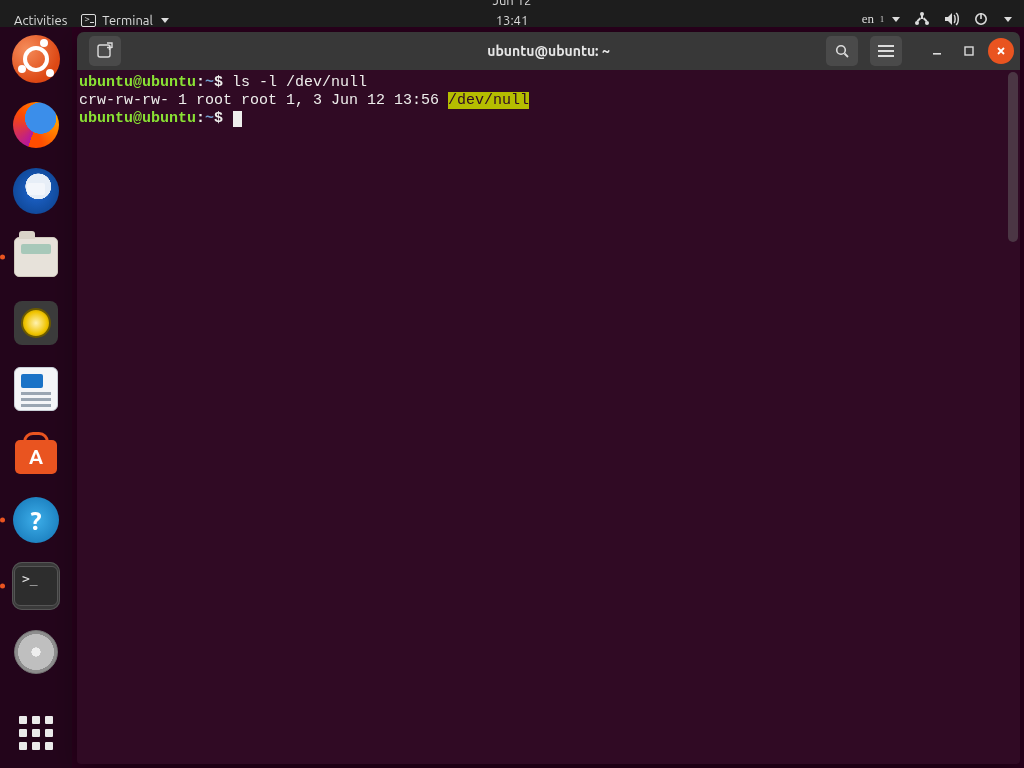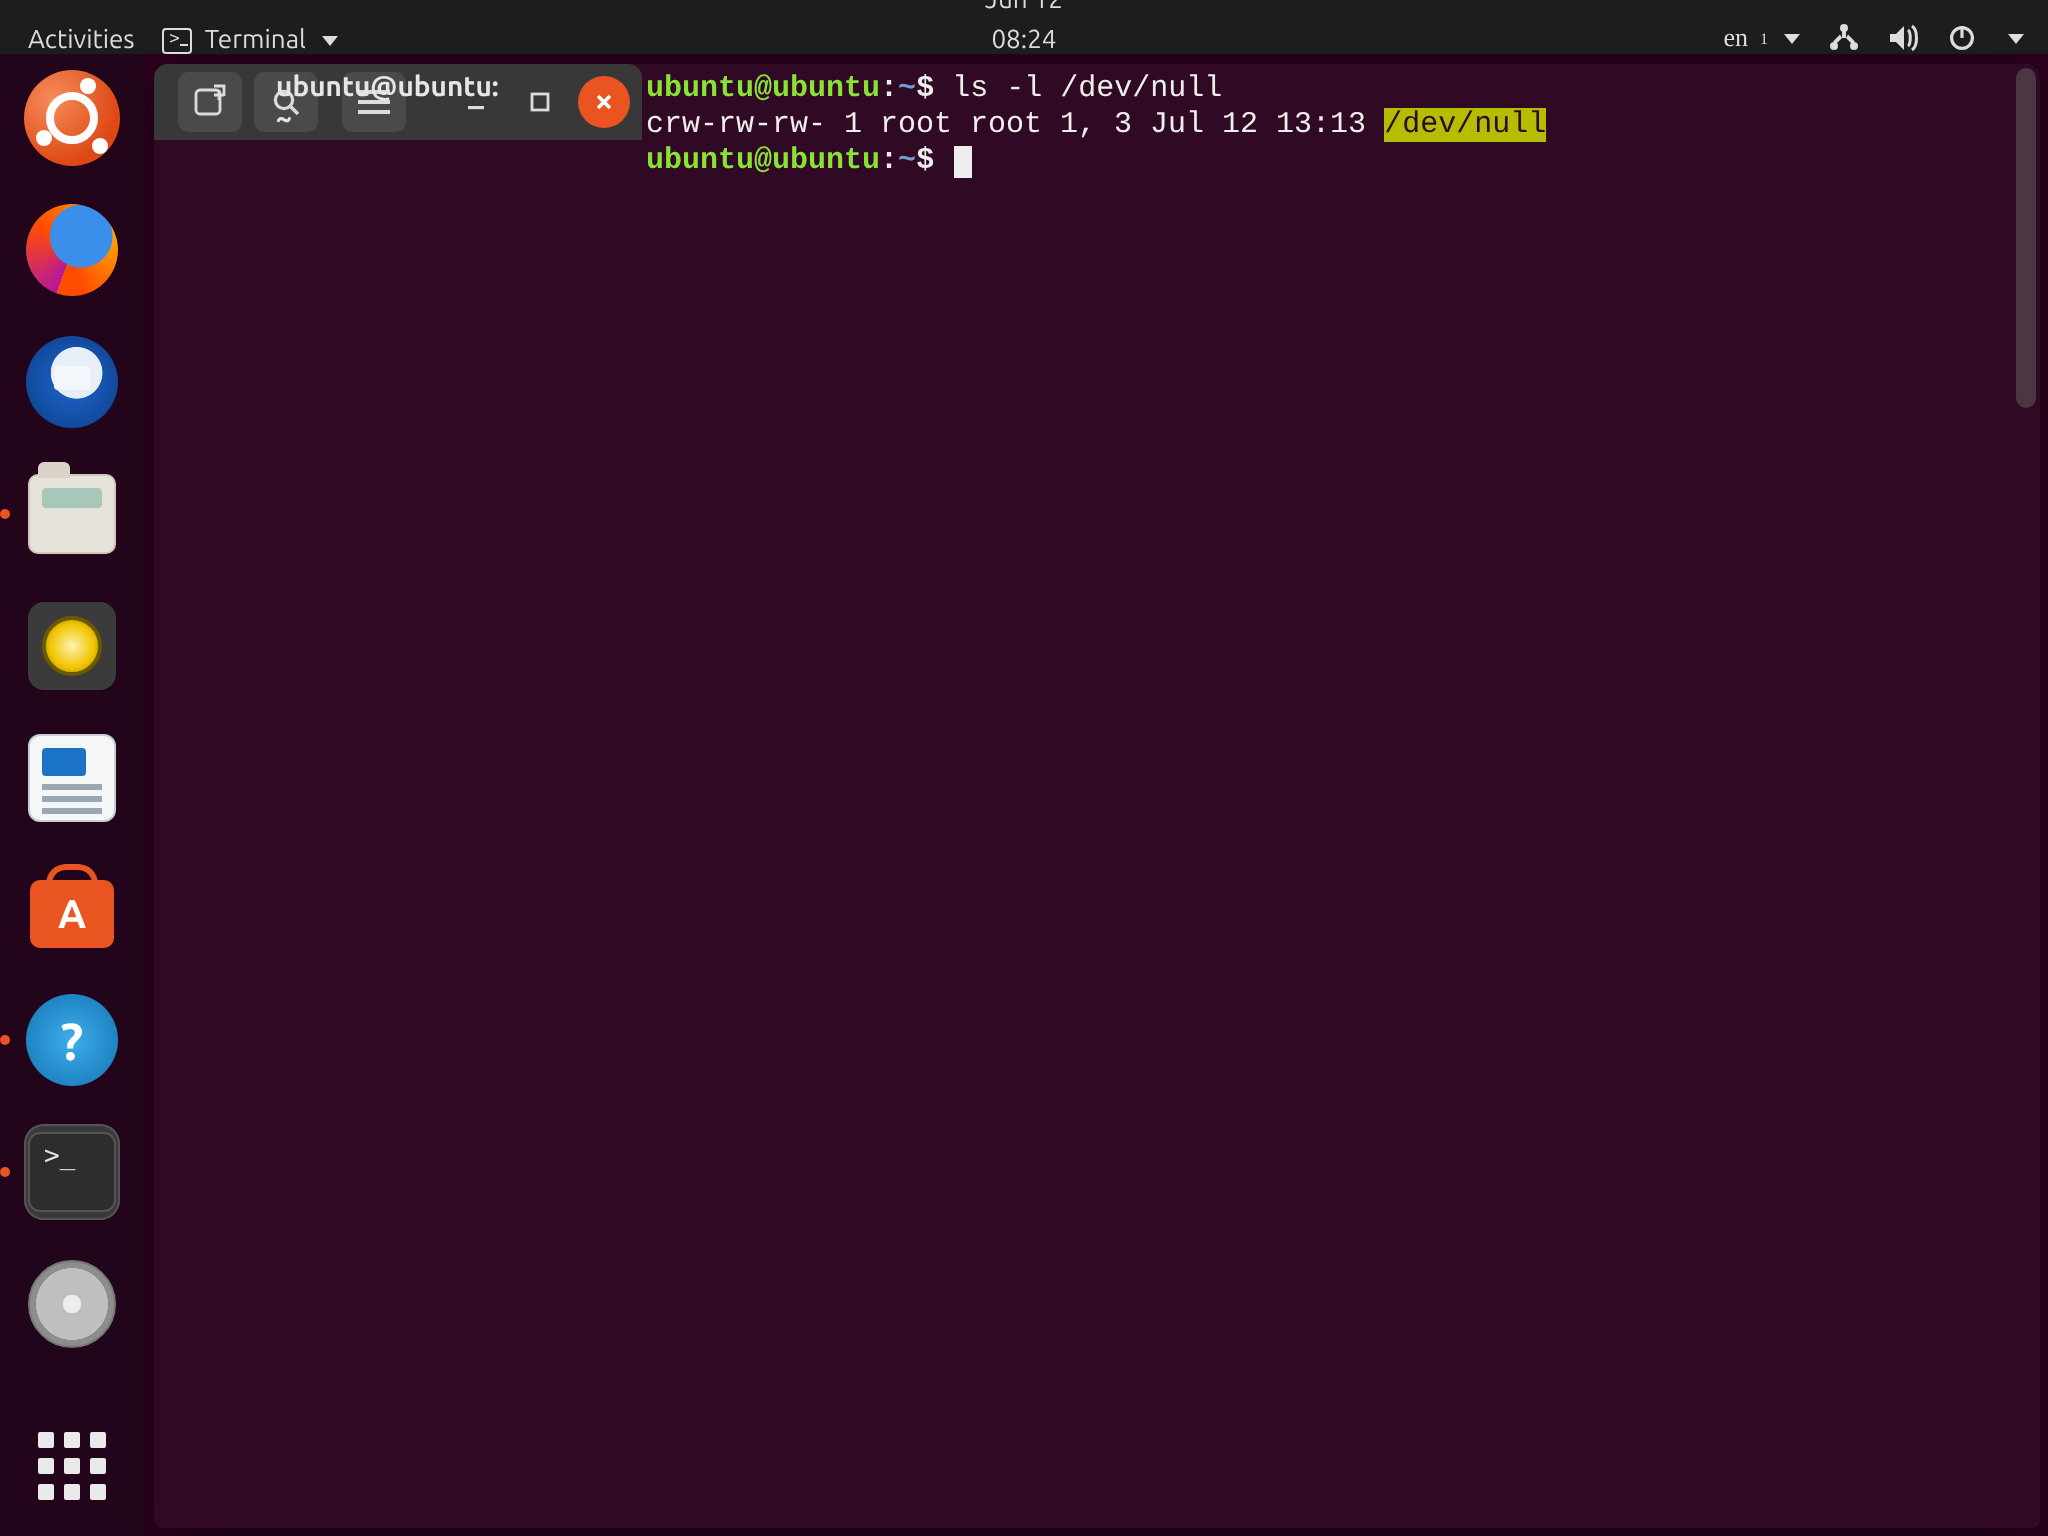--- a/index.html
+++ b/index.html
@@ -46,21 +46,21 @@
 .soft{width:46px;height:40px;position:relative;}
 .soft .bag{position:absolute;inset:6px 2px 0;background:#e95420;border-radius:5px;}
 .soft .bag::before{content:"";position:absolute;top:-8px;left:8px;right:8px;height:10px;border:3px solid #e95420;border-bottom:none;border-radius:10px 10px 0 0;}
 .soft .a{position:absolute;left:50%;top:50%;transform:translate(-50%,-40%);color:#fff;font-weight:700;font-size:20px;}
 .help{width:46px;height:46px;border-radius:50%;background:radial-gradient(circle,#3daee9,#1272b3);display:flex;align-items:center;justify-content:center;color:#fff;font-size:26px;font-weight:700;}
 .termicon{width:44px;height:40px;border-radius:6px;background:#2d2d2d;border:1px solid #555;position:relative;}
 .termicon::before{content:">_";position:absolute;left:7px;top:4px;color:#e6e6e6;font-size:13px;font-family:monospace;}
 .disk{width:44px;height:44px;border-radius:50%;background:radial-gradient(circle,#eee 0 15%,#bfbfbf 16% 60%,#8d8d8d 61%);border:1px solid #777;}
 
 
-.termwin{position:absolute;top:32px;left:77px;right:4px;bottom:4px;background:#300a24;border-radius:7px 7px 4px 4px;display:flex;flex-direction:row;box-shadow:0 6px 30px rgba(0,0,0,.5);}
+.termwin{position:absolute;top:32px;left:77px;right:4px;bottom:4px;background:#300a24;border-radius:7px 7px 4px 4px;display:flex;flex-direction:column;box-shadow:0 6px 30px rgba(0,0,0,.5);}
 .titlebar{height:38px;background:#383838;border-radius:7px 7px 0 0;display:flex;align-items:center;padding:0 6px;position:relative;}
 .titlebar .title{position:absolute;left:50%;transform:translateX(-50%);color:#e6e6e6;font-size:14px;font-weight:600;}
 .tb-btn{width:32px;height:30px;border-radius:5px;background:#4a4a4a;display:flex;align-items:center;justify-content:center;margin-left:6px;cursor:pointer;}
 .tb-btn svg{display:block;}
 .tb-left{display:flex;}
 .tb-right{margin-left:auto;display:flex;align-items:center;gap:6px;}
 .win-btn{width:26px;height:26px;border-radius:50%;display:flex;align-items:center;justify-content:center;cursor:pointer;}
 .win-min,.win-max{background:transparent;}
 .win-close{background:#e95420;}
 .win-btn svg{display:block;}
@@ -83,21 +83,21 @@
         <span>Activities</span>
       </div>
     <div class="item">
       <span class="term-glyph"></span>
       <span>Terminal</span>
       <span class="tiny-tri"></span>
     </div>
   </div>
   <div class="center item">
     <span>Jun 12</span>
-    <span>08:24</span>
+    <span>13:41</span>
   </div>
   <div class="right">
     <div class="item lang">
       <span>en</span>
         <sub>1</sub>
       <span class="tiny-tri"></span>
     </div>
     <div class="item net-ic">
       <svg width="16" height="14" viewBox="0 0 16 14">
           <g fill="#dcdcdc">
@@ -222,17 +222,17 @@
       <div class="win-btn win-close">
         <svg width="12" height="12" viewBox="0 0 12 12">
             <path d="M3 3l6 6M9 3l-6 6" stroke="#fff" stroke-width="1.8"></path>
           </svg>
       </div>
     </div>
   </div>
 
   <div class="termbody">
     <div class="line"><span class="pr-user">ubuntu@ubuntu</span><span class="pr-colon">:</span><span class="pr-path">~</span><span class="pr-colon">$</span> <span>ls -l /dev/null</span></div>
-    <div class="line"><span>crw-rw-rw- 1 root root 1, 3 Jul 12 13:13 </span><span class="hl">/dev/null</span></div>
+    <div class="line"><span>crw-rw-rw- 1 root root 1, 3 Jun 12 13:56 </span><span class="hl">/dev/null</span></div>
     <div class="line"><span class="pr-user">ubuntu@ubuntu</span><span class="pr-colon">:</span><span class="pr-path">~</span><span class="pr-colon">$</span> <span class="cursor"></span></div>
     <div class="scrollbar"></div>
   </div>
 </div>
 
 </body></html>

